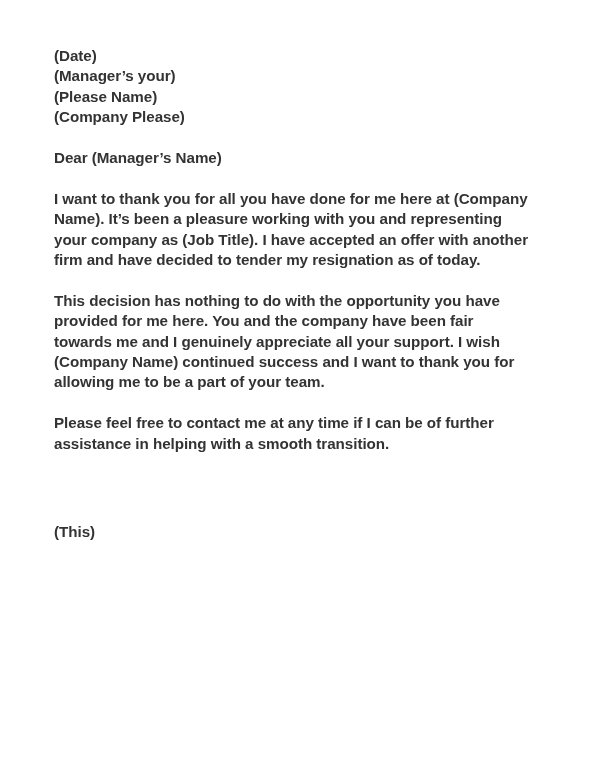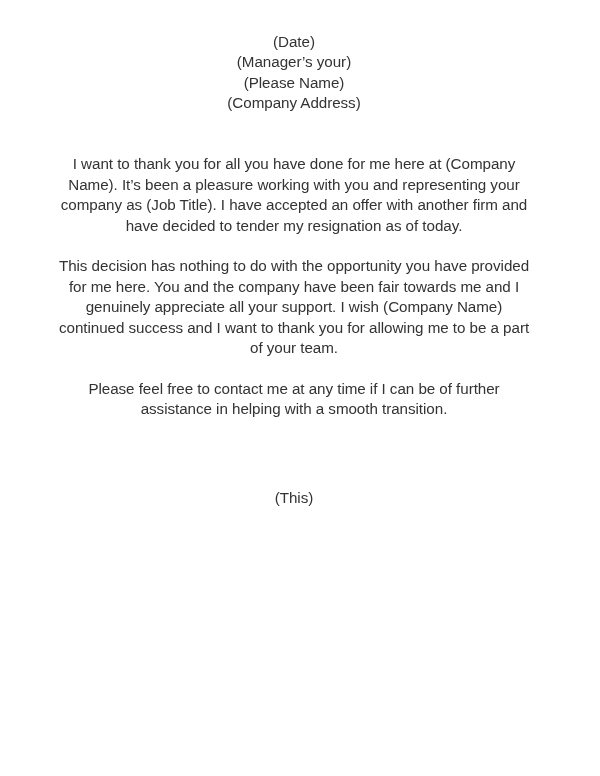--- a/index.html
+++ b/index.html
@@ -11,29 +11,29 @@
     position: relative;
     width: 600px;
     height: 776px;
     background: #ffffff;
     overflow: hidden;
     box-sizing: border-box;
   }
   .letter {
     position: absolute;
     left: 54px;
-    top: 32px;
+    top: 46px;
     width: 480px;
     font-family: "Liberation Sans", "DejaVu Sans", sans-serif;
-    font-weight: normal;
+    font-weight: bold;
     font-size: 15.2px;
     line-height: 20.4px;
     color: #333333;
     letter-spacing: -0.05px;
-    text-align: center;
+    text-align: left;
     -webkit-font-smoothing: antialiased;
   }
   .addr-line {
     display: block;
     white-space: nowrap;
   }
   .block {
     margin: 0;
   }
   .gap-1 { height: 20.4px; }
@@ -47,25 +47,26 @@
 <body>
 
 <div class="page">
 
   <div class="letter">
 
     <div class="block">
       <span class="addr-line">(Date)</span>
       <span class="addr-line">(Manager’s your)</span>
       <span class="addr-line">(Please Name)</span>
-      <span class="addr-line">(Company Address)</span>
+      <span class="addr-line">(Company Please)</span>
     </div>
 
     <div class="gap-1"></div>
 
+    <p class="para">Dear (Manager’s Name)</p>
 
     <div class="gap-1"></div>
 
     <p class="para">I want to thank you for all you have done for me here at (Company Name). It’s been a pleasure working with you and representing your company as (Job Title). I have accepted an offer with another firm and have decided to tender my resignation as of today.</p>
 
     <div class="gap-1"></div>
 
     <p class="para">This decision has nothing to do with the opportunity you have provided for me here. You and the company have been fair towards me and I genuinely appreciate all your support. I wish (Company Name) continued success and I want to thank you for allowing me to be a part of your team.</p>
 
     <div class="gap-1"></div>

